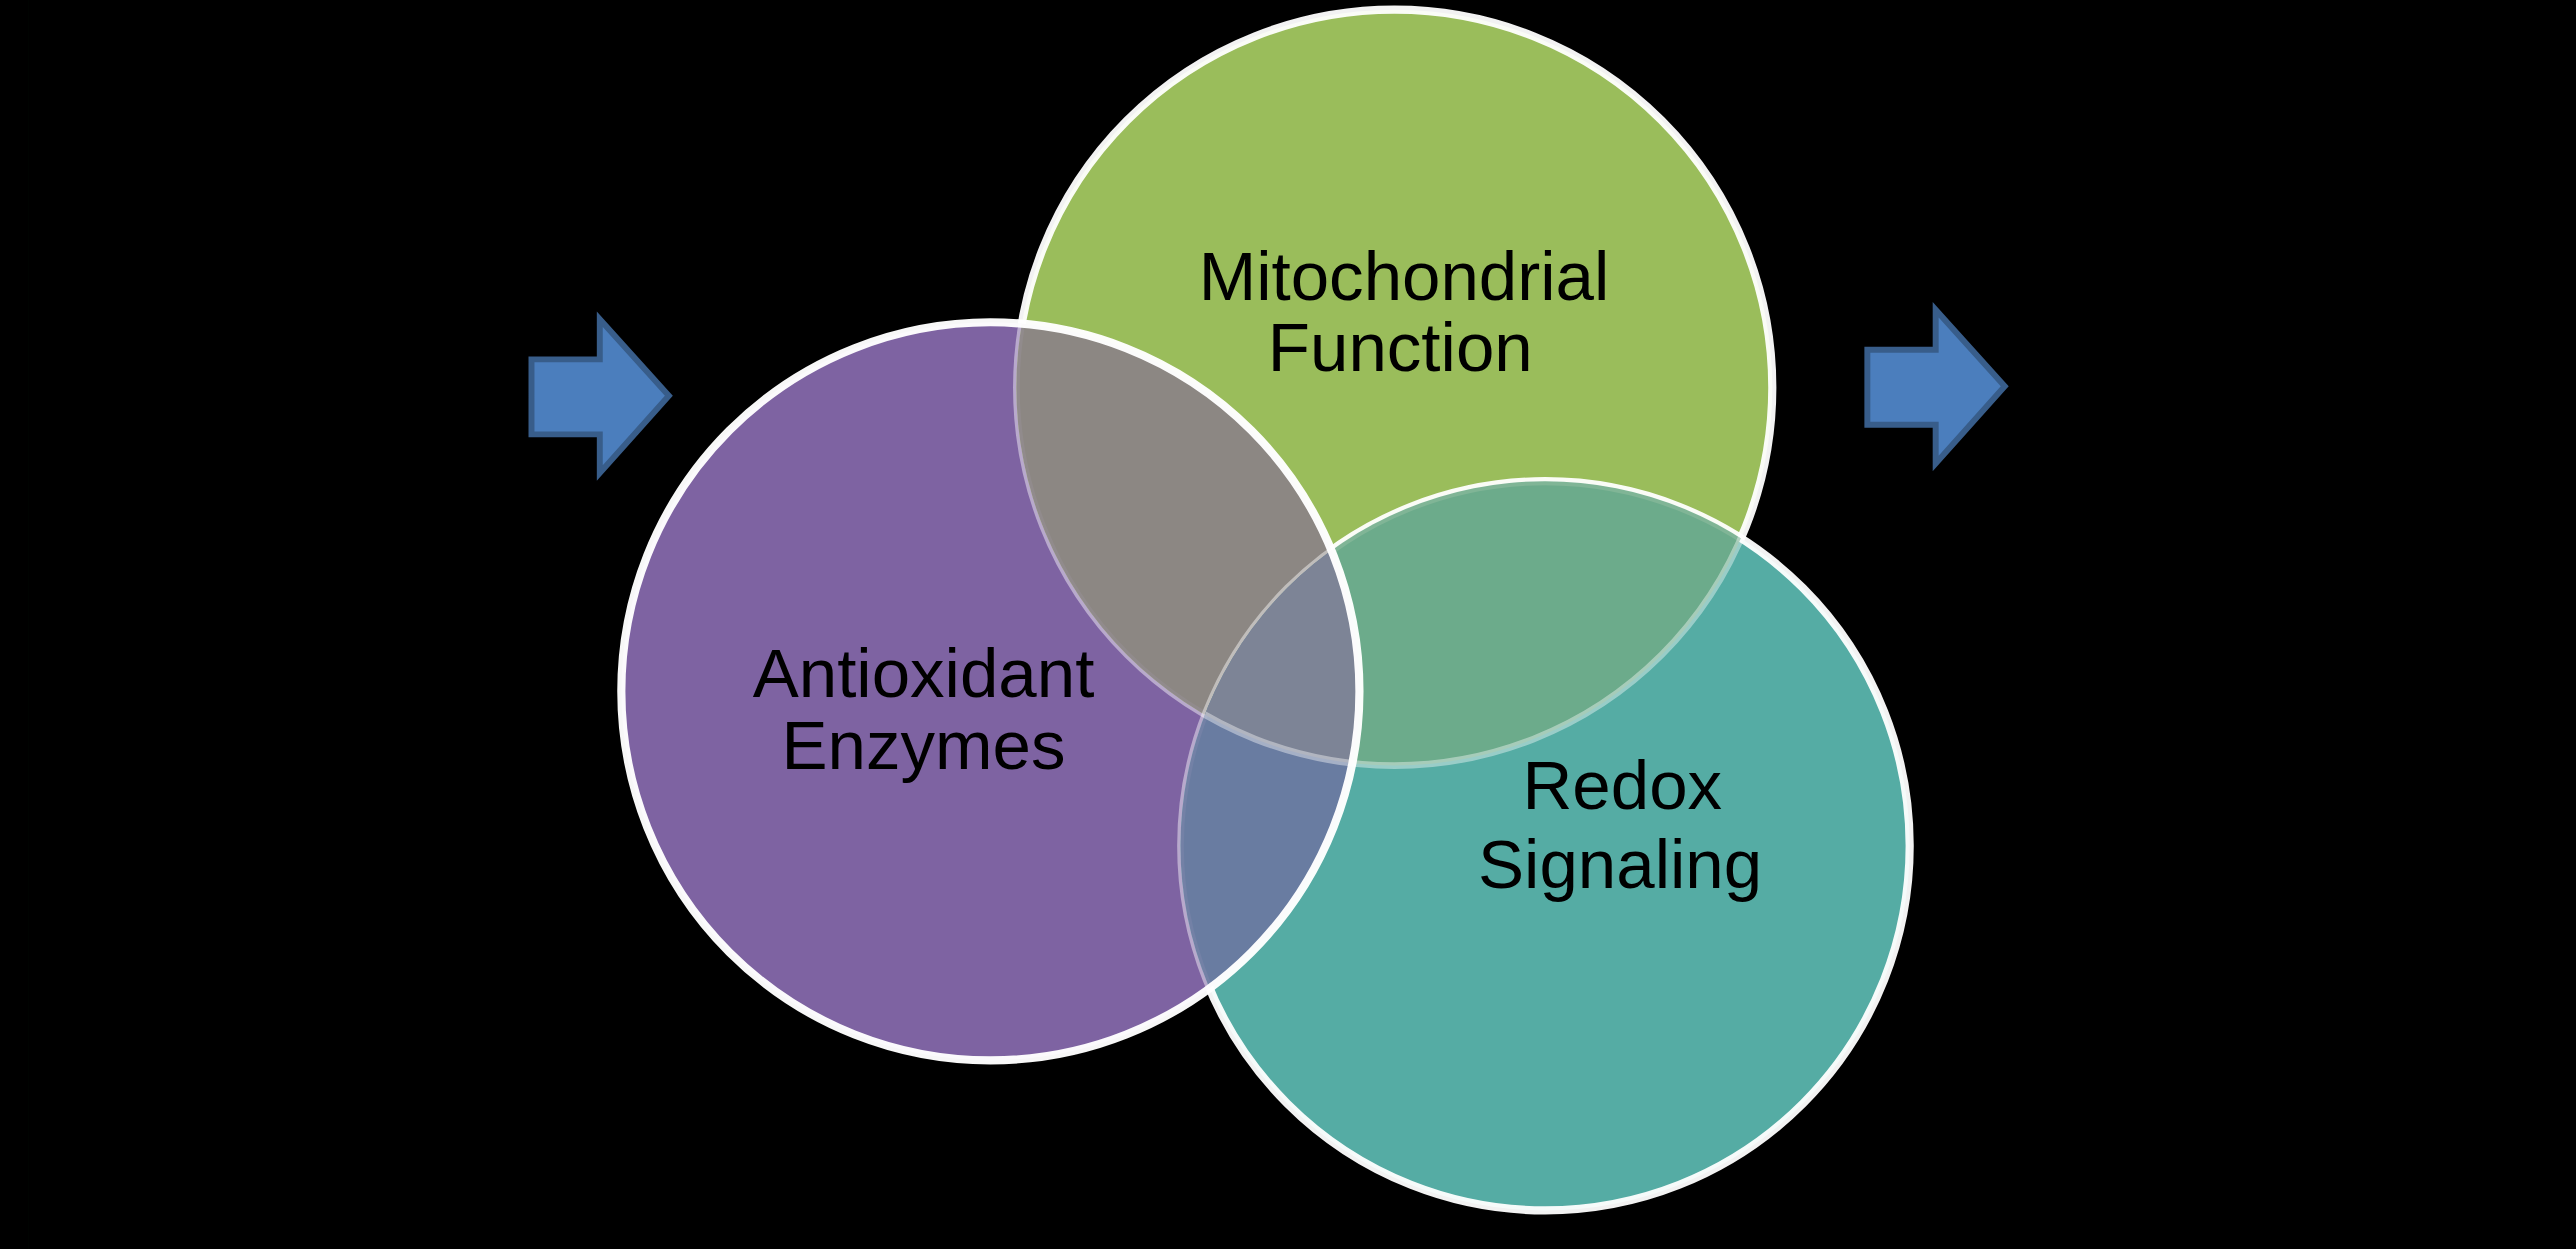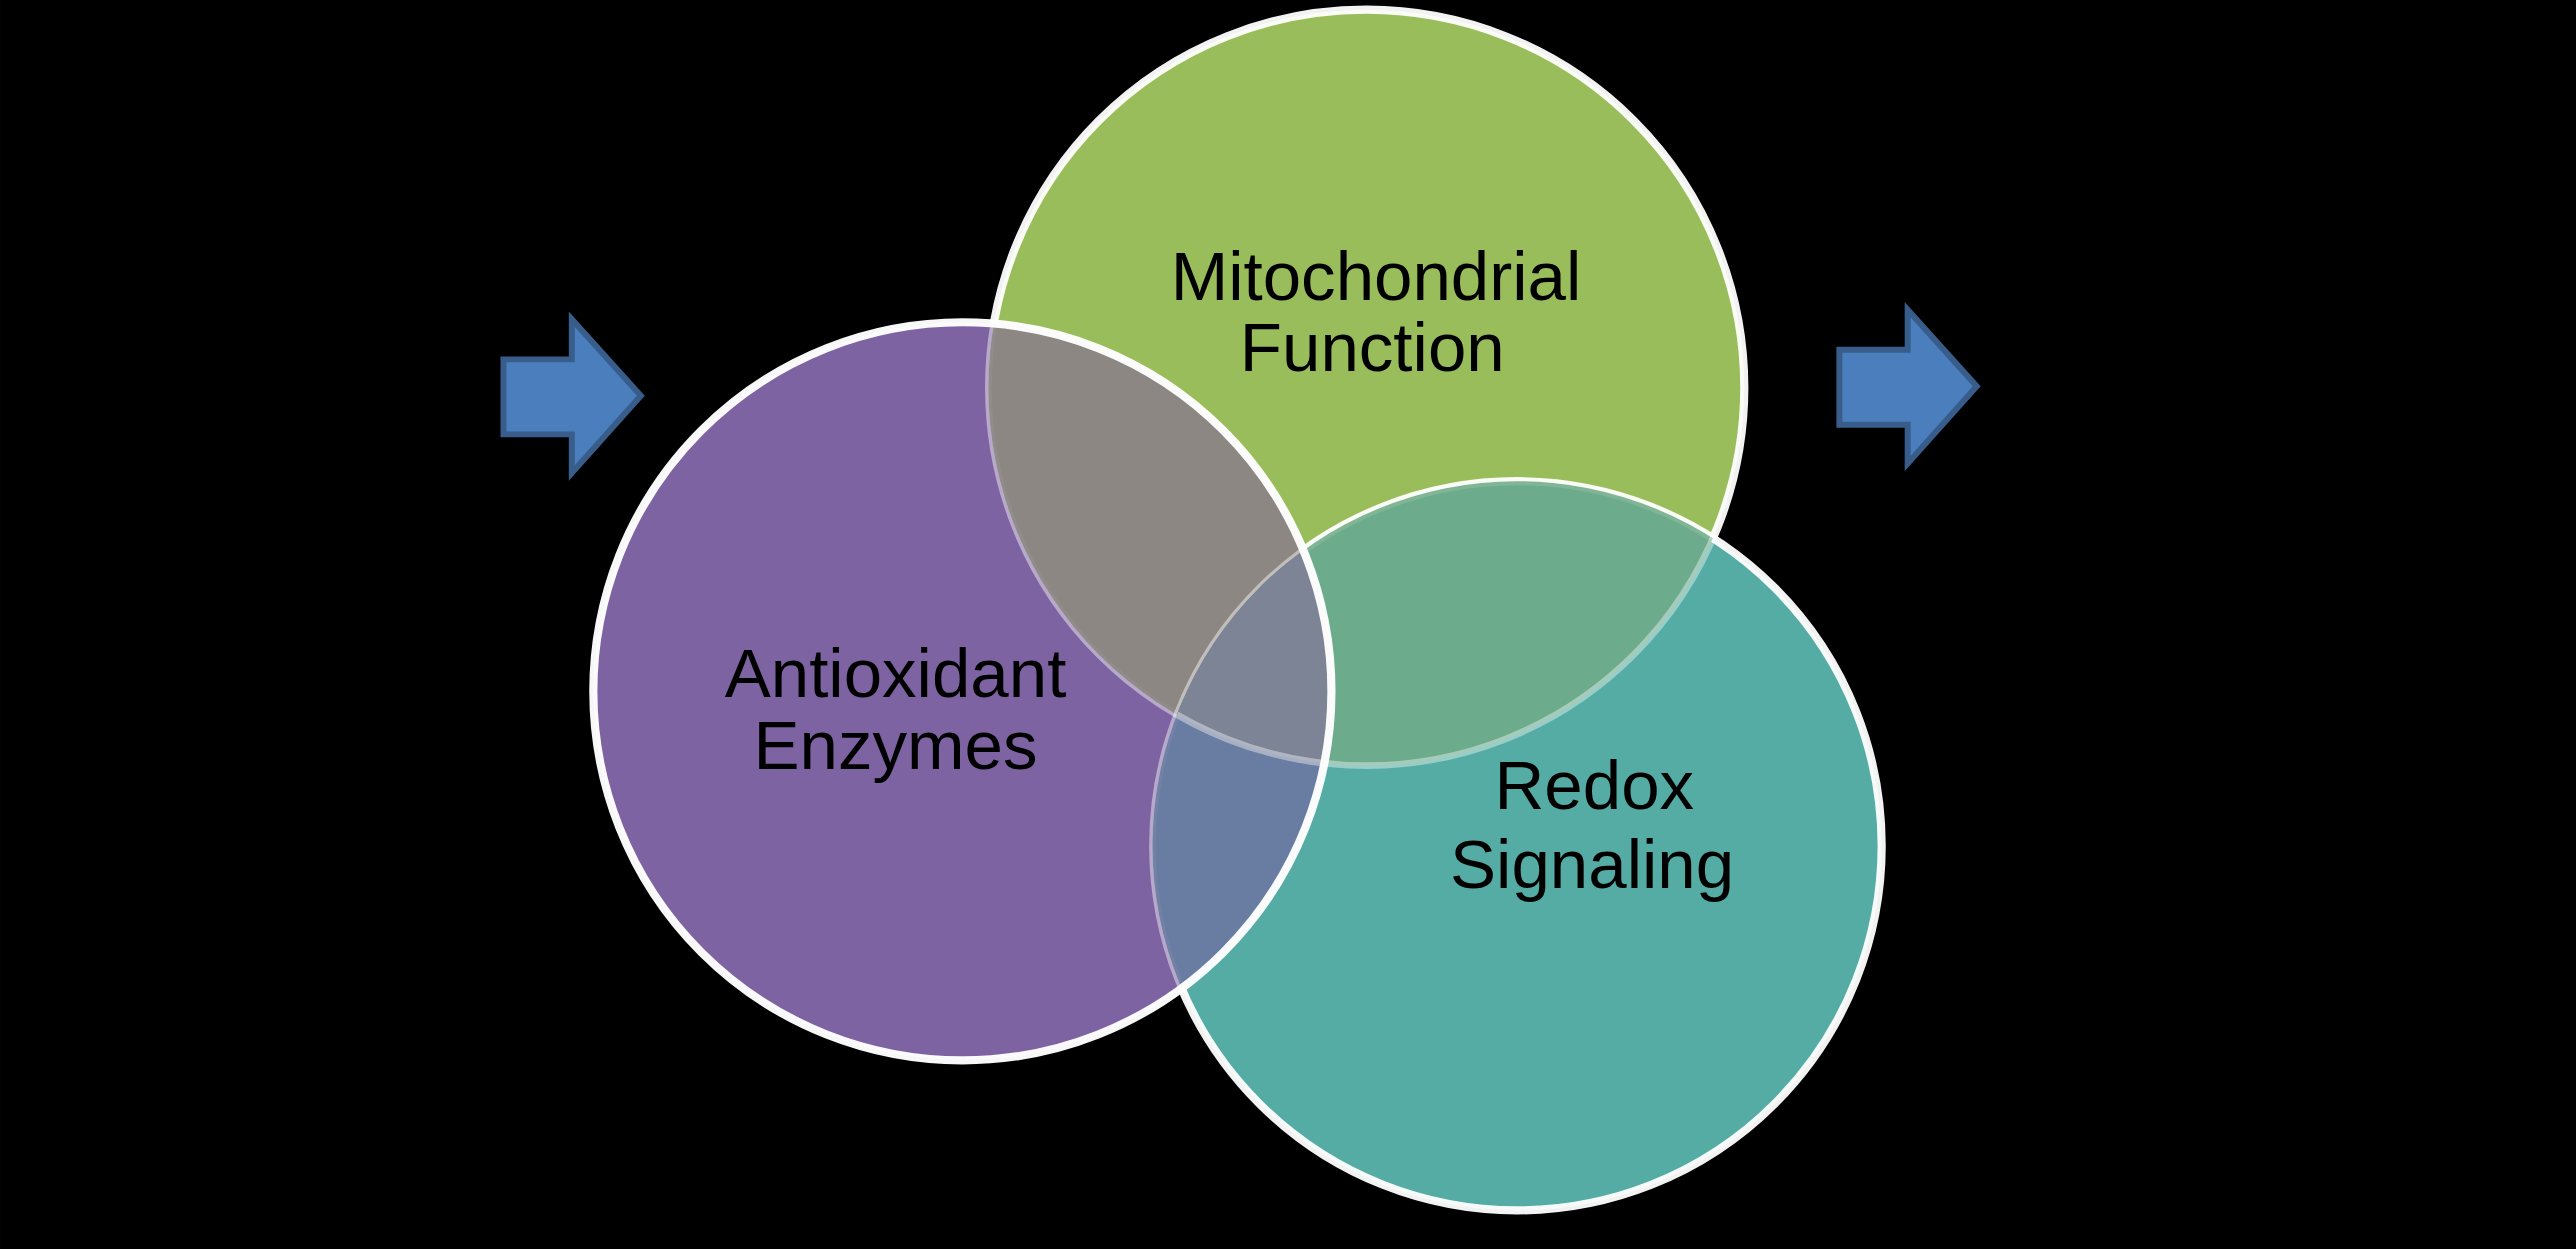--- a/index.html
+++ b/index.html
@@ -6,20 +6,21 @@
     margin: 0;
     padding: 0;
     background: #000000;
   }
   .stage {
     position: relative;
     width: 2312px;
     height: 1249px;
     overflow: hidden;
     background: #22c55e;
+    margin-left: 28px;
   }
   svg.venn {
     position: absolute;
     left: 0;
     top: 0;
     display: block;
   }
   text.venn-label {
     font-family: "Liberation Sans", sans-serif;
     font-size: 93px;

